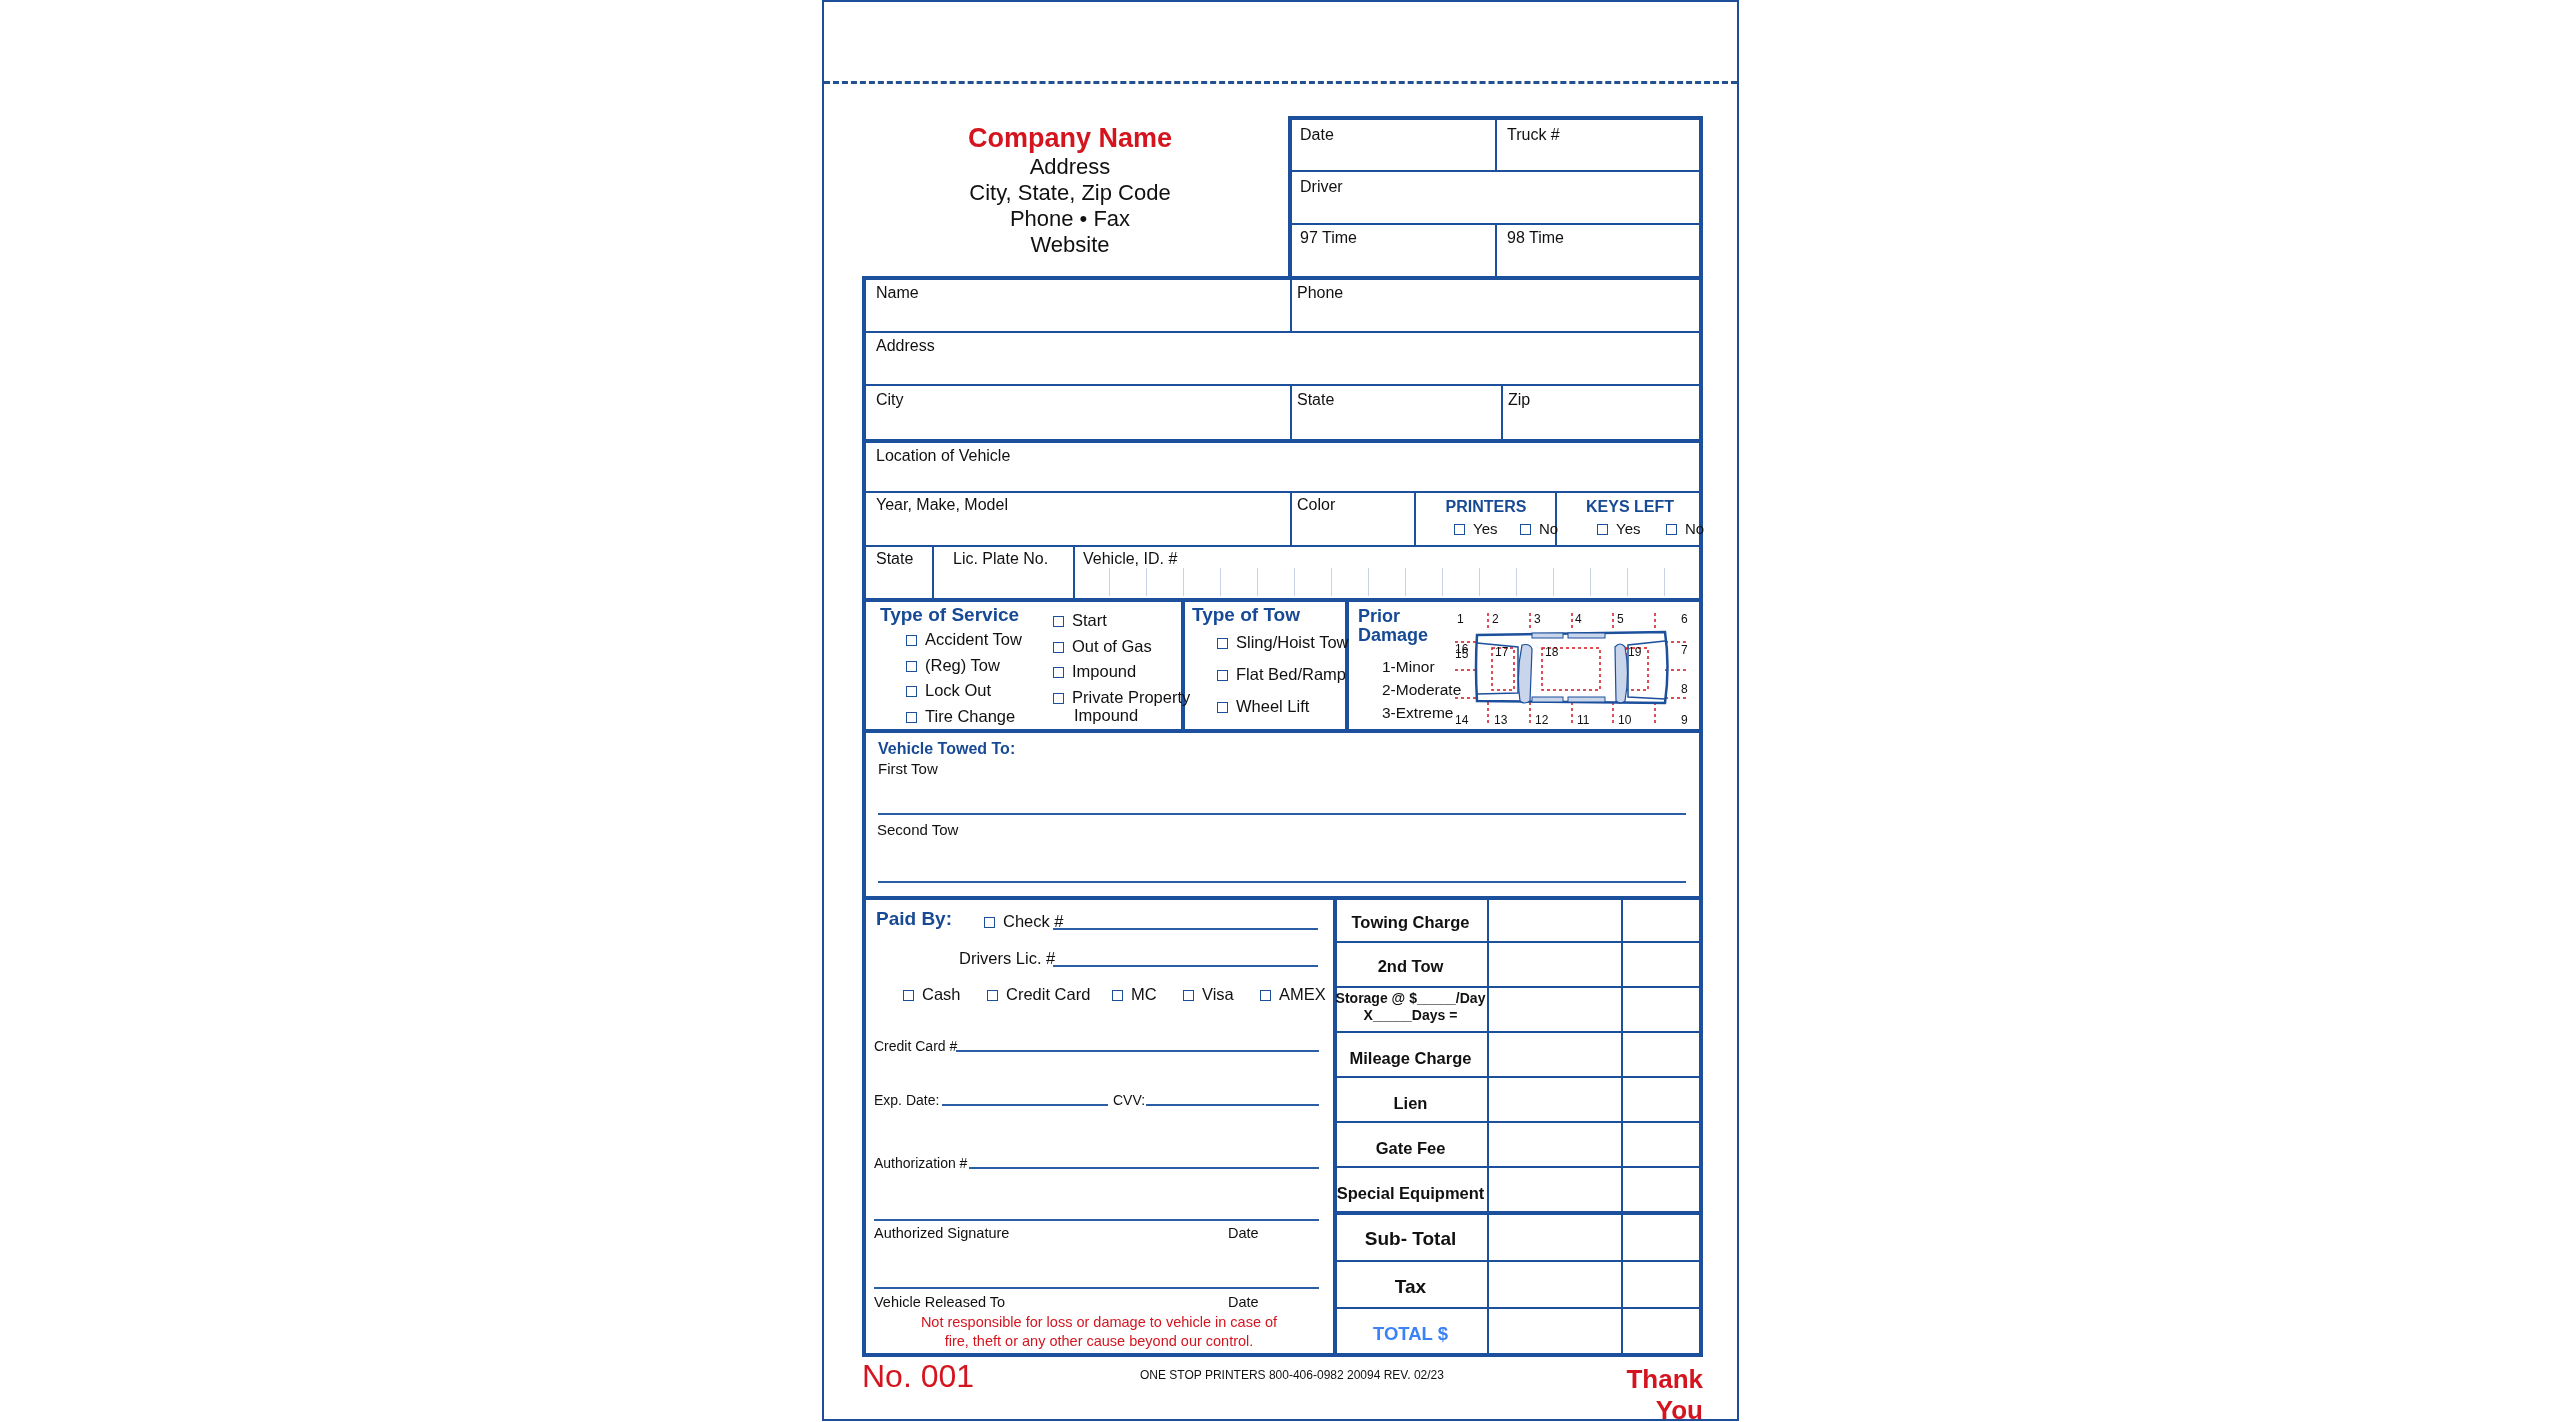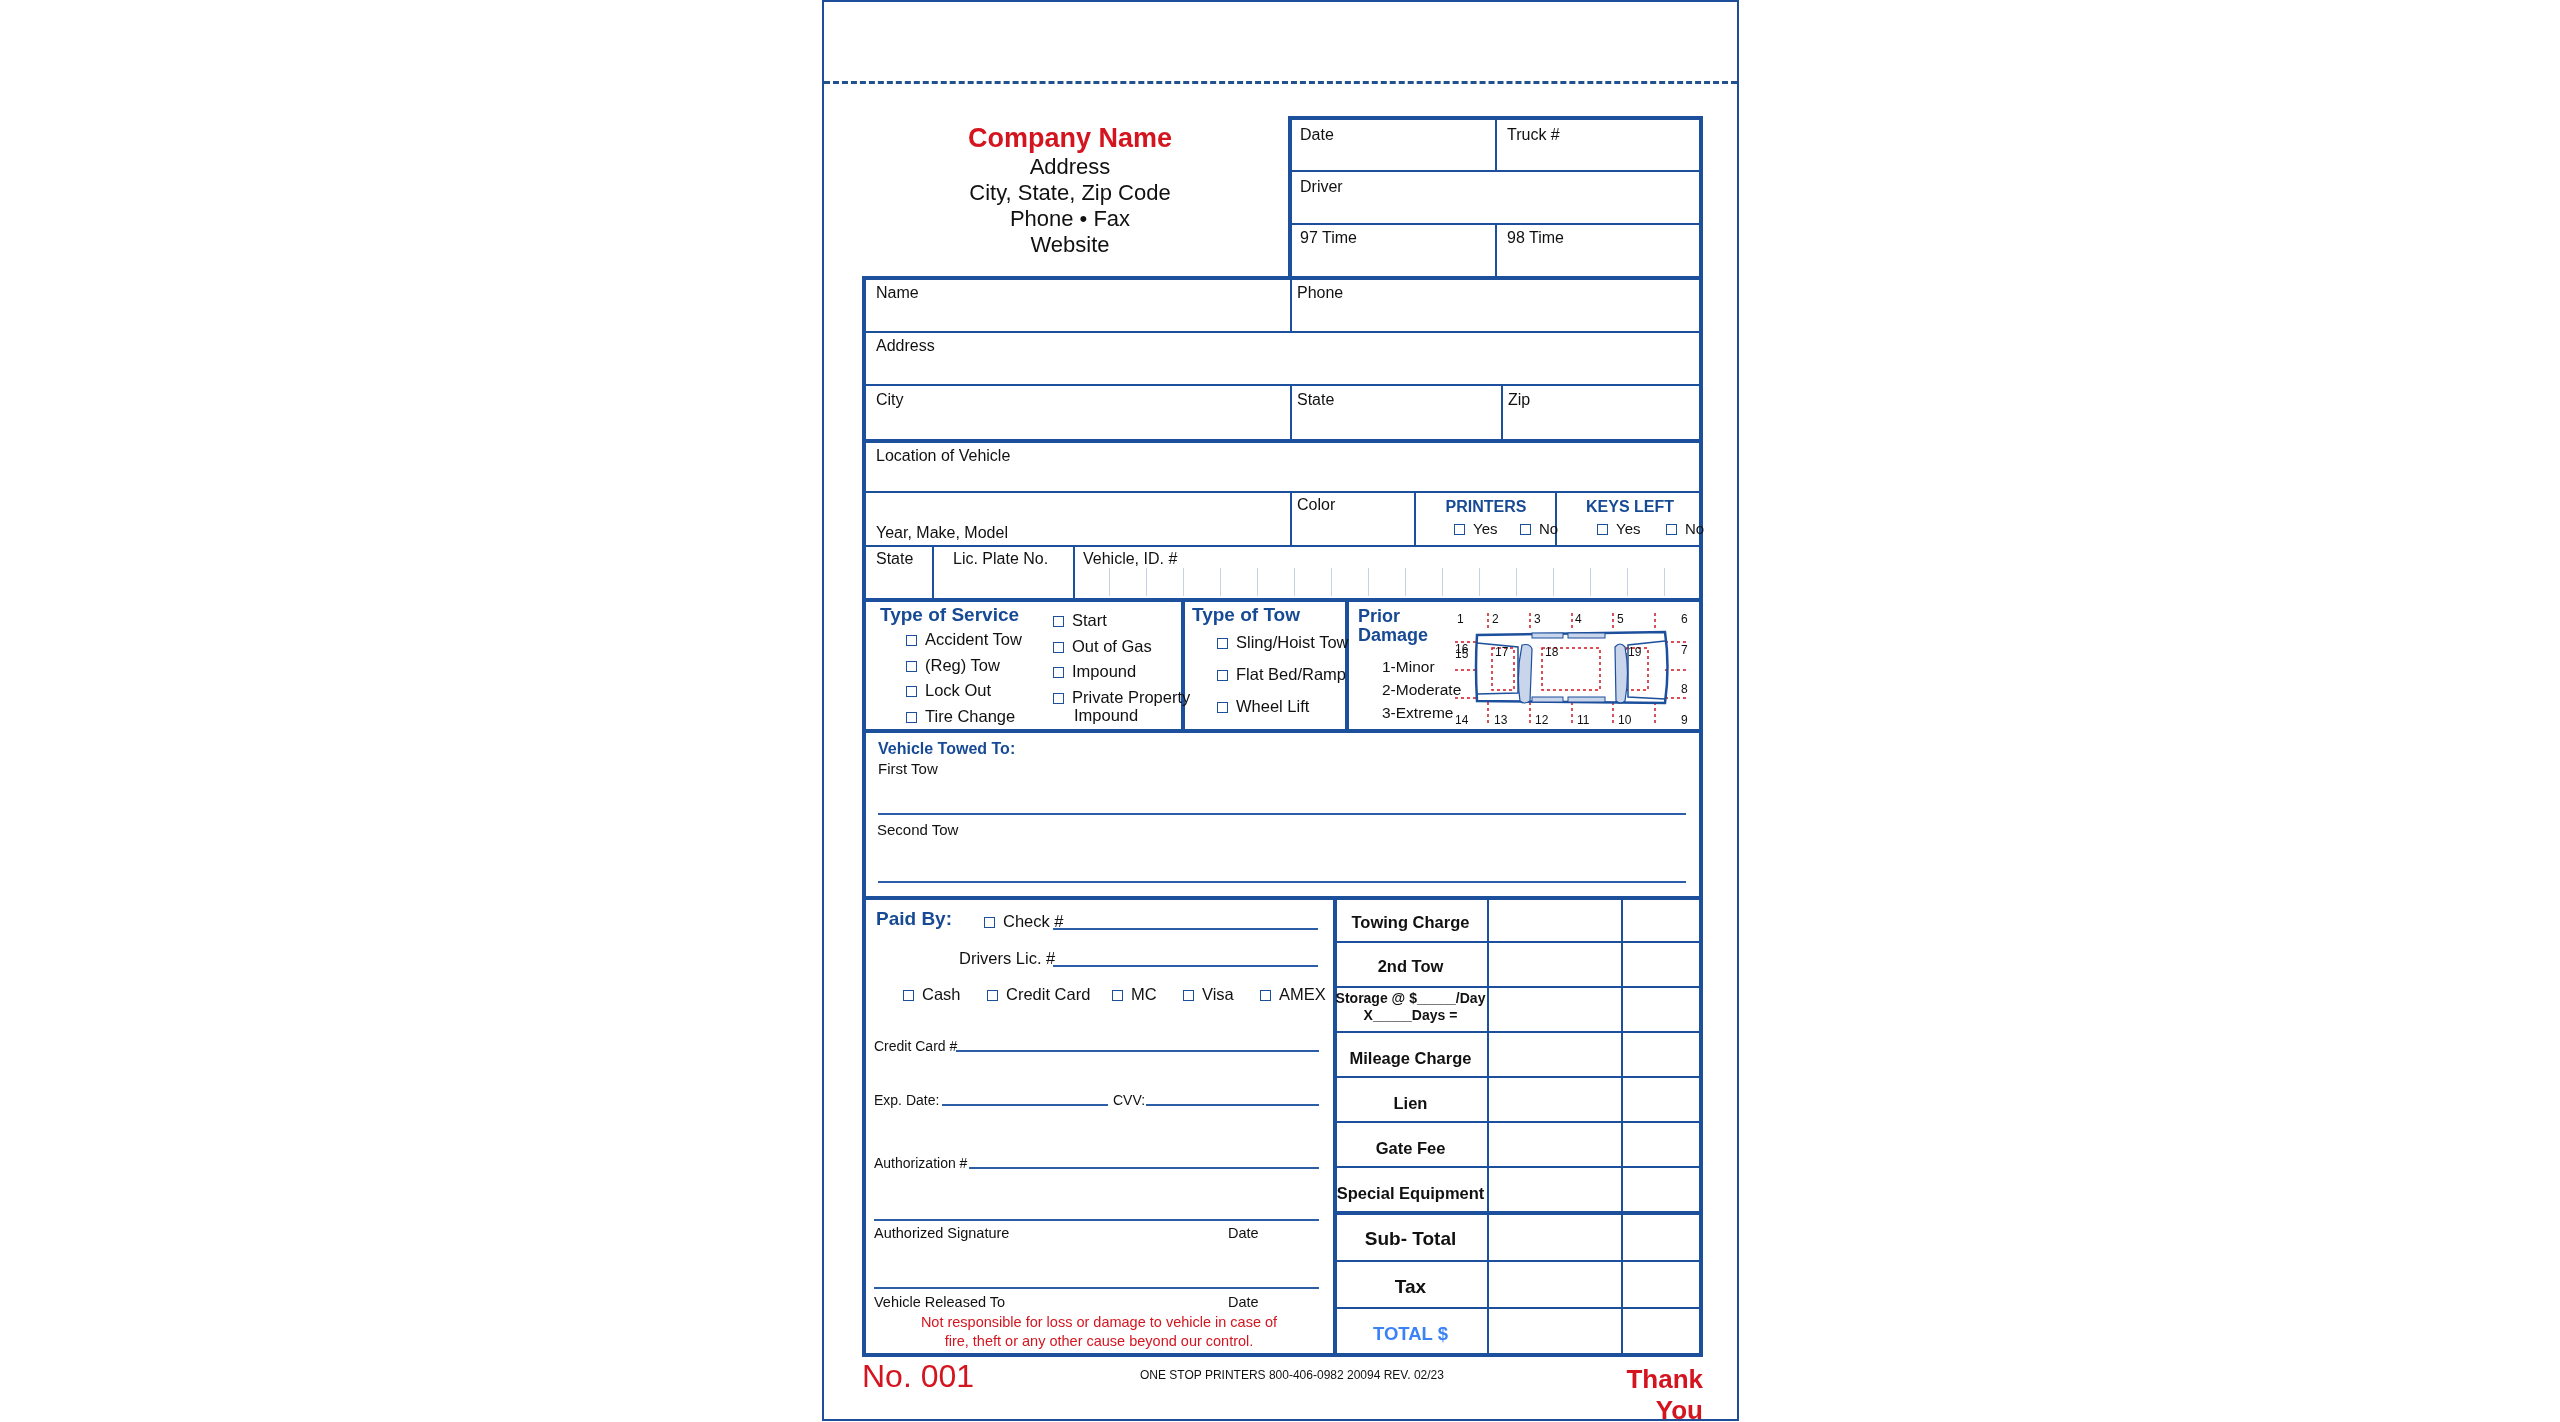--- a/index.html
+++ b/index.html
@@ -69,21 +69,21 @@
 <div class="hline" style="left:864px; top:491px; width:837px;"></div>
 <div class="hline" style="left:864px; top:545px; width:837px;"></div>
 <div class="hline thick" style="left:864px; top:598px; width:837px;"></div>
 <div class="vline" style="left:1290px; top:491px; height:55px;"></div>
 <div class="vline" style="left:1414px; top:491px; height:55px;"></div>
 <div class="vline" style="left:1555px; top:491px; height:55px;"></div>
 <div class="vline" style="left:932px; top:545px; height:55px;"></div>
 <div class="vline" style="left:1073px; top:545px; height:55px;"></div>
 
 <div class="lbl" style="left:876px; top:447px;">Location of Vehicle</div>
-<div class="lbl" style="left:876px; top:524px;text-align:center;">Year, Make, Model</div>
+<div class="lbl" style="left:876px; top:496px;text-align:center;">Year, Make, Model</div>
 <div class="lbl" style="left:1297px; top:496px;">Color</div>
 
 <div class="sec-title" style="left:1416px; top:498px; width:140px; text-align:center; font-size:16px;">PRINTERS</div>
 <div class="opt" style="left:1430px; top:520px; font-size:15px;"><span class="cb"></span><span>Yes</span></div>
 <div class="opt" style="left:1496px; top:520px; font-size:15px;"><span class="cb"></span><span>No</span></div>
 <div class="sec-title" style="left:1557px; top:498px; width:146px; text-align:center; font-size:16px;">KEYS LEFT</div>
 <div class="opt" style="left:1573px; top:520px; font-size:15px;"><span class="cb"></span><span>Yes</span></div>
 <div class="opt" style="left:1642px; top:520px; font-size:15px;"><span class="cb"></span><span>No</span></div>
 
 <div class="lbl" style="left:876px; top:550px;">State</div>

